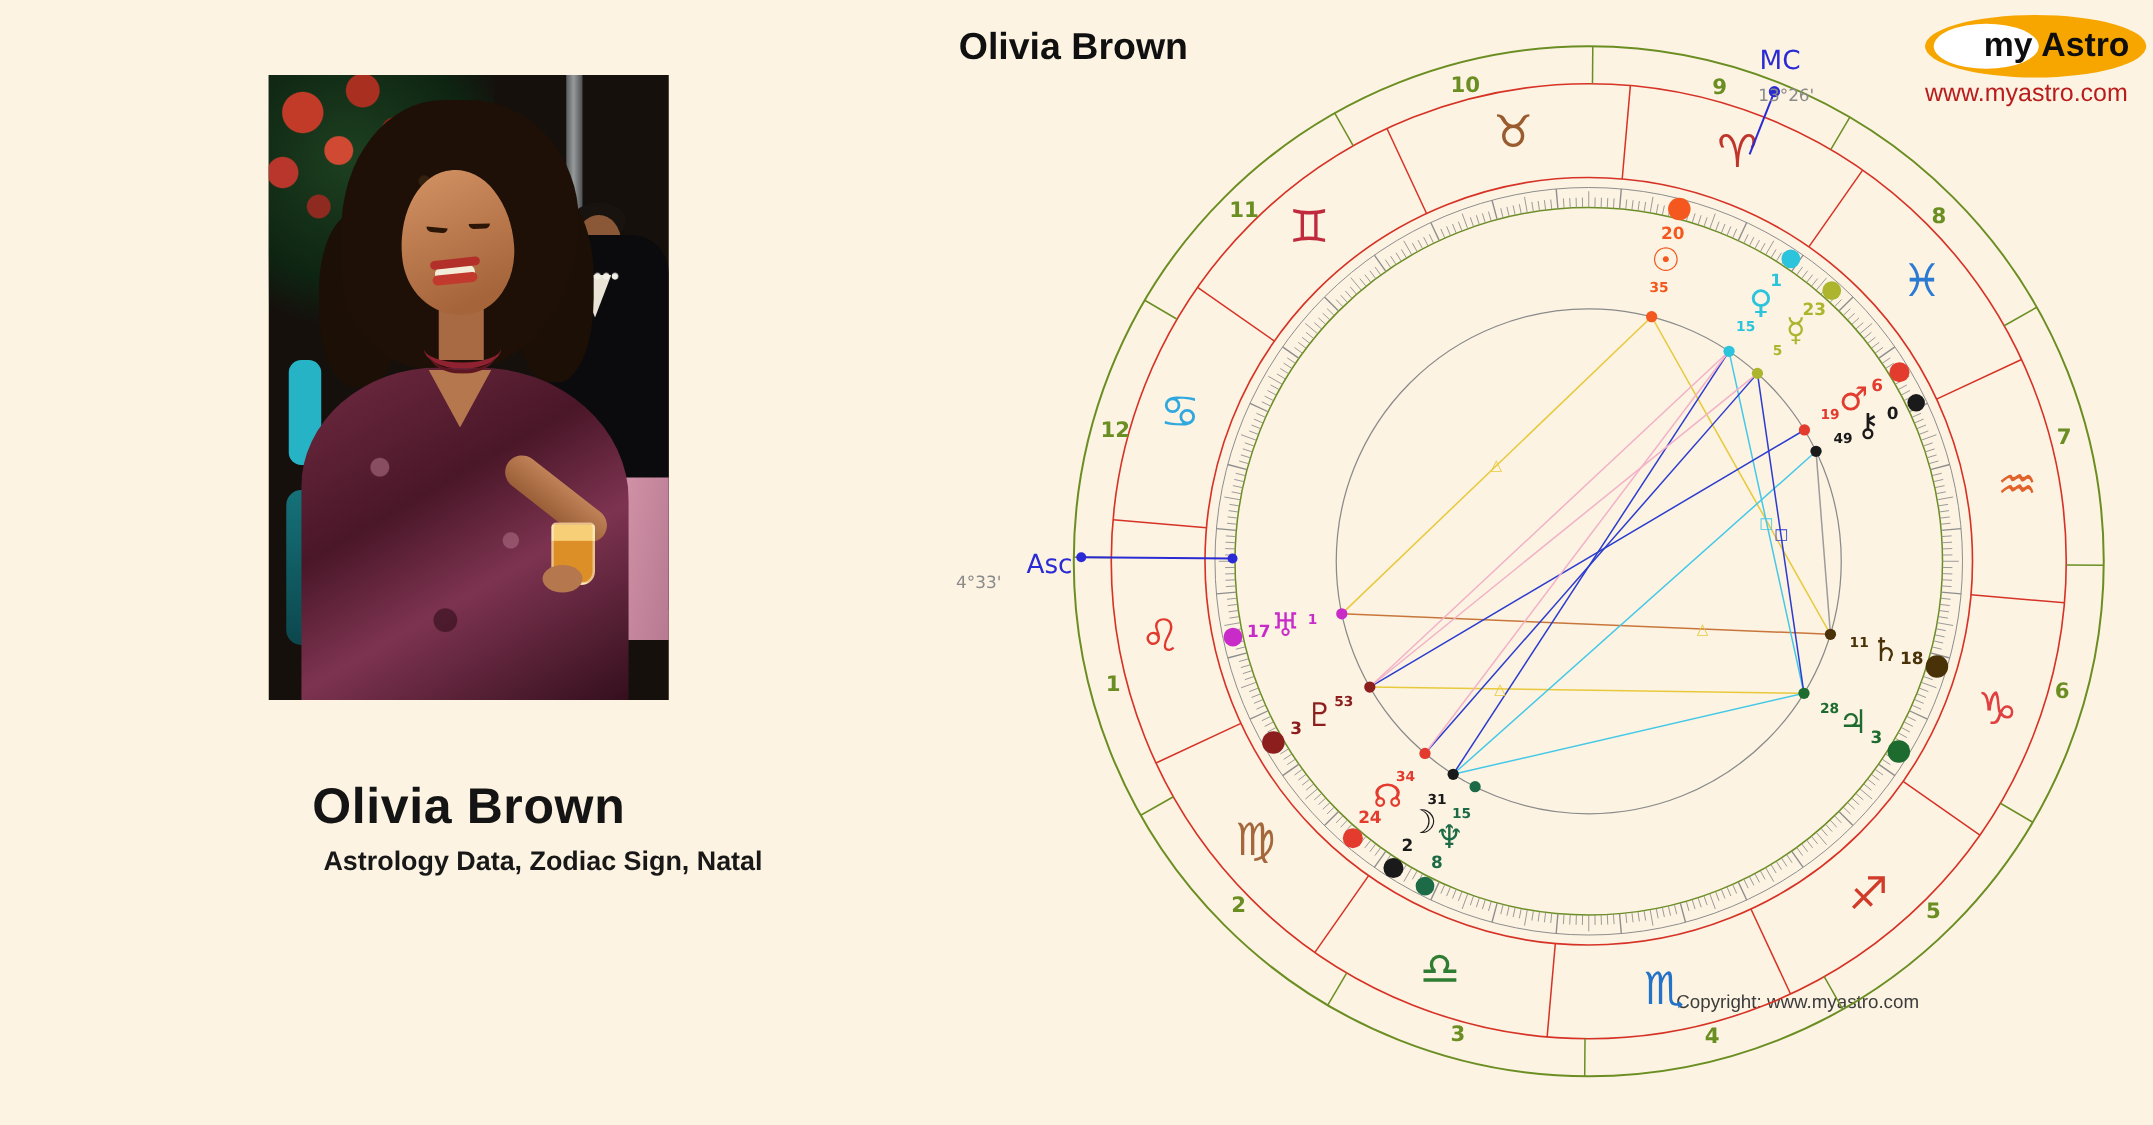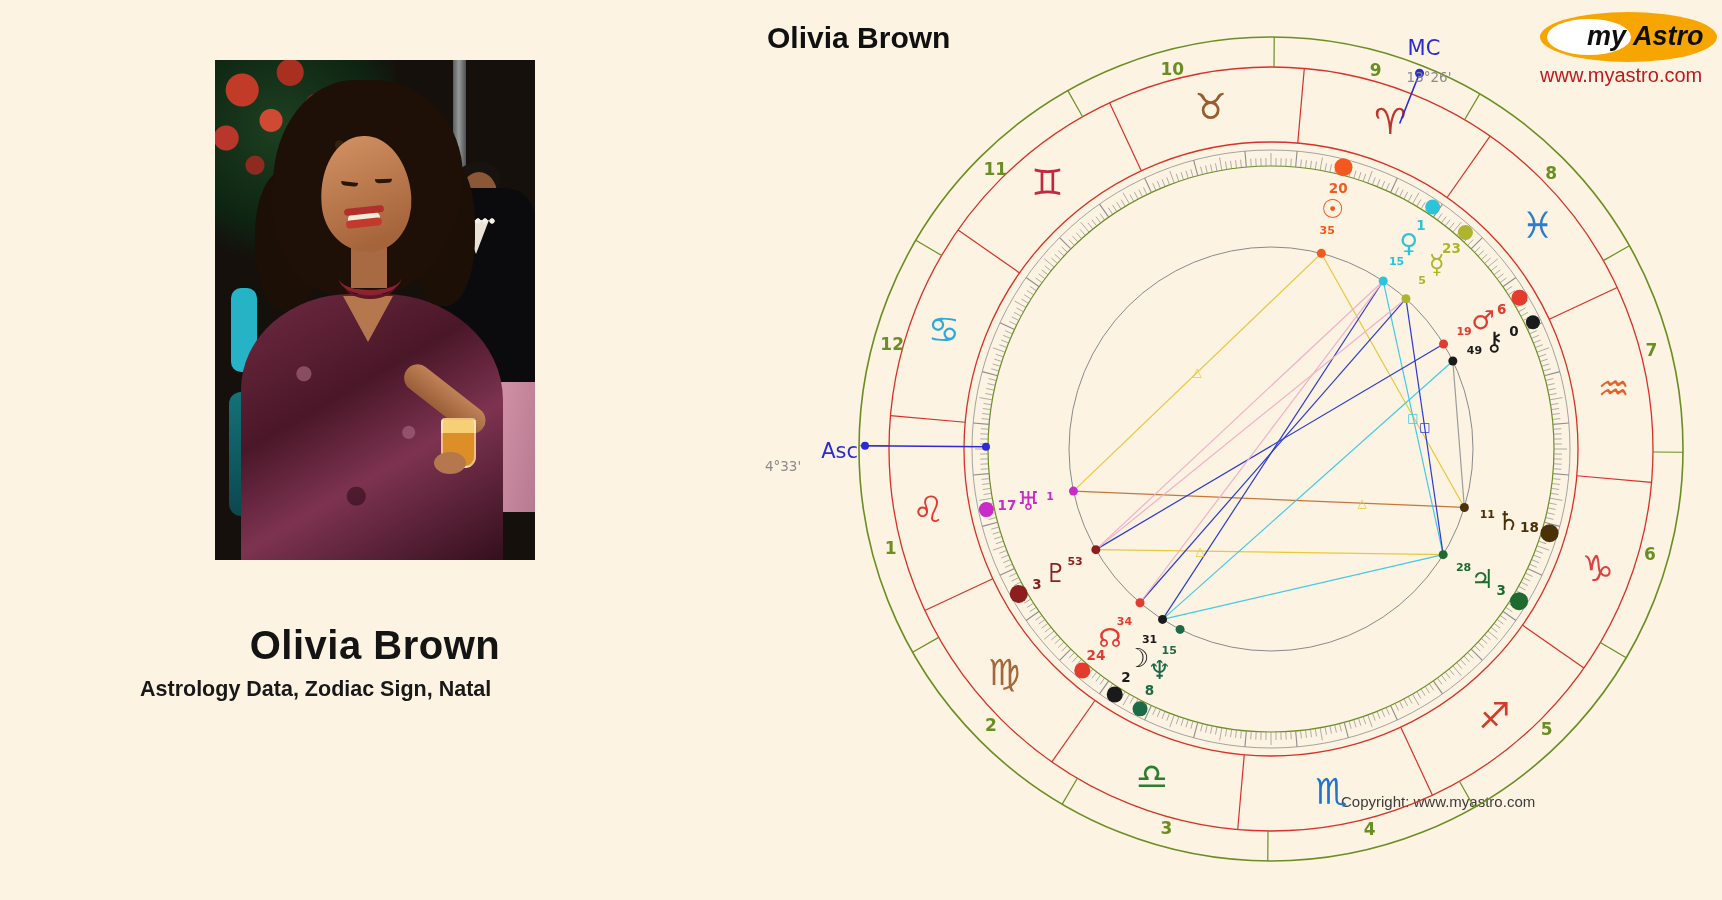--- a/index.html
+++ b/index.html
@@ -63,21 +63,21 @@
     clip-path:polygon(0 0,100% 0,50% 100%)}
   .ph-arm{left:192px;top:296px;width:96px;height:27px;background:linear-gradient(#c08257,#9a5f38);
     border-radius:14px;transform:rotate(38deg);transform-origin:0 50%}
   .ph-glass{left:226px;top:358px;width:31px;height:46px;border:2px solid rgba(255,255,255,.45);
     border-radius:4px 4px 11px 11px;
     background:linear-gradient(#f6cf77 0 28%,#dc8f26 28% 100%)}
   .ph-hand{left:219px;top:392px;width:32px;height:22px;background:#b5774e;border-radius:50%}
   
   #profile-name{left:175px;top:623px;width:400px;text-align:center;font-size:40px;
     font-weight:bold;color:#141414;letter-spacing:.5px}
-  #profile-subtitle{left:140px;top:675px;width:470px;text-align:left;font-size:21.5px;
+  #profile-subtitle{left:140px;top:675px;width:470px;text-align:right;font-size:21.5px;
     font-weight:bold;color:#181818;line-height:28px}
   #chart-title{left:767px;top:21px;font-size:30px;font-weight:bold;color:#101010}
   
   #logo{left:1540px;top:12px;width:177px;height:50px;border-radius:50%;background:#F7A600}
   #logo .white-oval{position:absolute;left:7px;top:7px;width:84px;height:36px;border-radius:50%;background:#fff}
   #logo .logo-text{position:absolute;left:47px;top:9px;font-size:27px;font-weight:bold;color:#0e0e0e;white-space:nowrap}
   #logo .logo-text .astro{margin-left:7px}
   #logo-url{left:1540px;top:64px;width:177px;font-size:20px;color:#b91c1c}
   #copyright{left:1341px;top:793px;width:230px;font-size:15px;color:#3c3c3c}
   #wheel{left:0;top:0}
@@ -118,21 +118,21 @@
     <div class="ph-hand"></div>
   </div>
 
   <div id="profile-name" class="abs">Olivia Brown</div>
   <div id="profile-subtitle" class="abs">
     <div>Astrology Data, Zodiac Sign, Natal</div>
   </div>
 
   <div id="chart-title" class="abs">Olivia Brown</div>
 
-  <div id="logo" class="abs" style="background: rgb(247, 166, 0); font-style: italic;">
+  <div id="logo" class="abs" style="background: rgb(247, 166, 0);">
     <span class="white-oval"></span>
     <span class="logo-text"><span>my</span><span class="astro">Astro</span></span>
   </div>
   <div id="logo-url" class="abs">www.myastro.com</div>
 
   <div id="copyright" class="abs">Copyright: www.myastro.com</div>
 
   <svg id="wheel" class="abs" width="1722" height="900" viewBox="0 0 1722 900">
       <circle cx="1271" cy="449" r="412" fill="none" stroke="#6B8E23" stroke-width="1.6"></circle>
       <circle cx="1271" cy="449" r="382" fill="none" stroke="#D63226" stroke-width="1.3"></circle>

